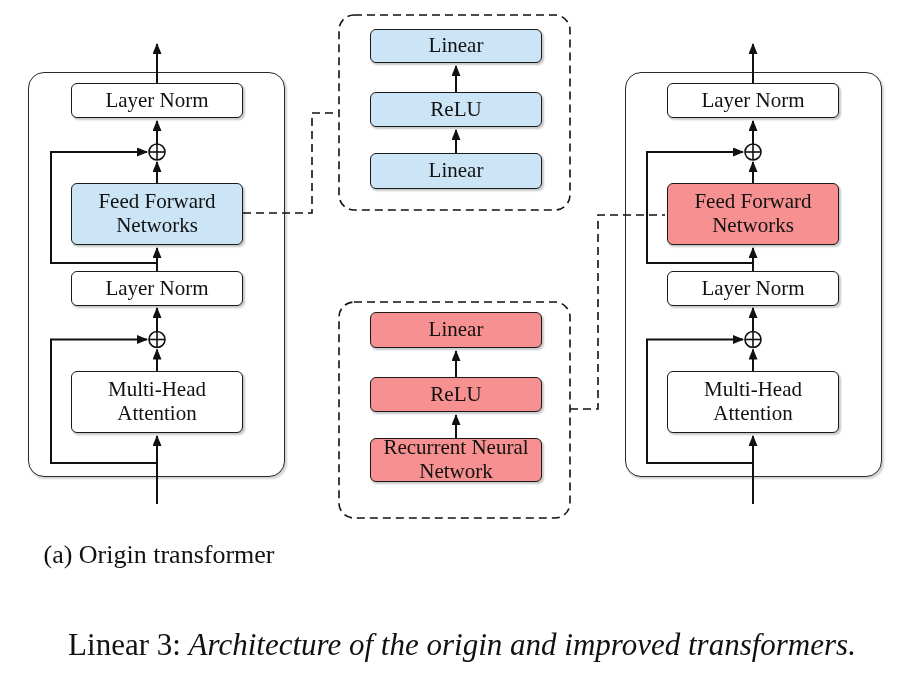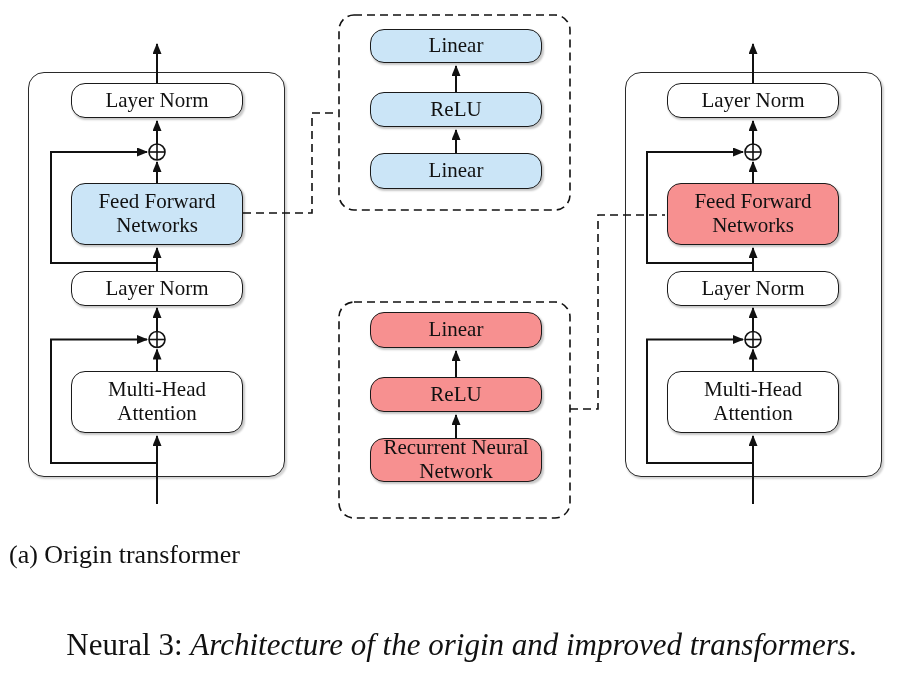--- a/index.html
+++ b/index.html
@@ -3,32 +3,32 @@
 <meta charset="utf-8">
 <style>
   html,body{margin:0;padding:0;background:#ffffff;}
   .canvas{
     position:relative;width:924px;height:683px;background:#fff;overflow:hidden;
     font-family:"Liberation Serif","DejaVu Serif",serif;color:#111;
   }
   .box{
     position:absolute;display:flex;align-items:center;justify-content:center;
     text-align:center;font-size:21px;line-height:1.12;
-    border:1.6px solid #1a1a1a;border-radius:14px;background:#fff;
+    border:1.6px solid #1a1a1a;border-radius:6px;background:#fff;
     box-shadow:1.5px 2px 2px rgba(0,0,0,0.22);
     box-sizing:border-box;padding:1px 4px;
   }
   .outer{
     position:absolute;border:1.5px solid #2a2a2a;border-radius:16px;background:#fff;
     box-shadow:1.5px 2px 2px rgba(0,0,0,0.18);box-sizing:border-box;
   }
   .fill-origin{background:var(--origin-fill,#cbe5f7);}
   .fill-improved{background:var(--improved-fill,#f79090);}
   .panel-caption{
-    position:absolute;top:540px;width:300px;
+    position:absolute;top:540px;width:300px;text-align:center;
     font-size:26px;white-space:nowrap;
   }
   .figure-caption{
     position:absolute;left:0;top:627px;width:924px;text-align:center;
     font-size:31px;white-space:nowrap;
   }
   .figure-caption .ital{font-style:italic;margin-top:12px;}
   svg.overlay{position:absolute;left:0;top:0;pointer-events:none;}
   svg .ln{stroke:var(--line,#111);stroke-width:2;fill:none;}
   svg .dash{stroke:var(--line,#111);stroke-width:1.6;fill:none;stroke-dasharray:8 5;}
@@ -132,15 +132,15 @@
       <path class="ln" d="M456 92 V66" marker-end="url(#arr)"></path>
     </g>
     <g>
       <path class="ln" d="M456 377 V351" marker-end="url(#arr)"></path>
       <path class="ln" d="M456 438 V415" marker-end="url(#arr)"></path>
     </g>
   </svg>
 
   <div class="panel-caption" style="left:9px;">(a) Origin transformer</div>
 
-  <div class="figure-caption"><span>Neural 3: </span><span class="ital">Architecture of the origin and improved transformers.</span></div>
+  <div class="figure-caption"><span>Linear 3: </span><span class="ital">Architecture of the origin and improved transformers.</span></div>
 
 </div>
 
 </body></html>

